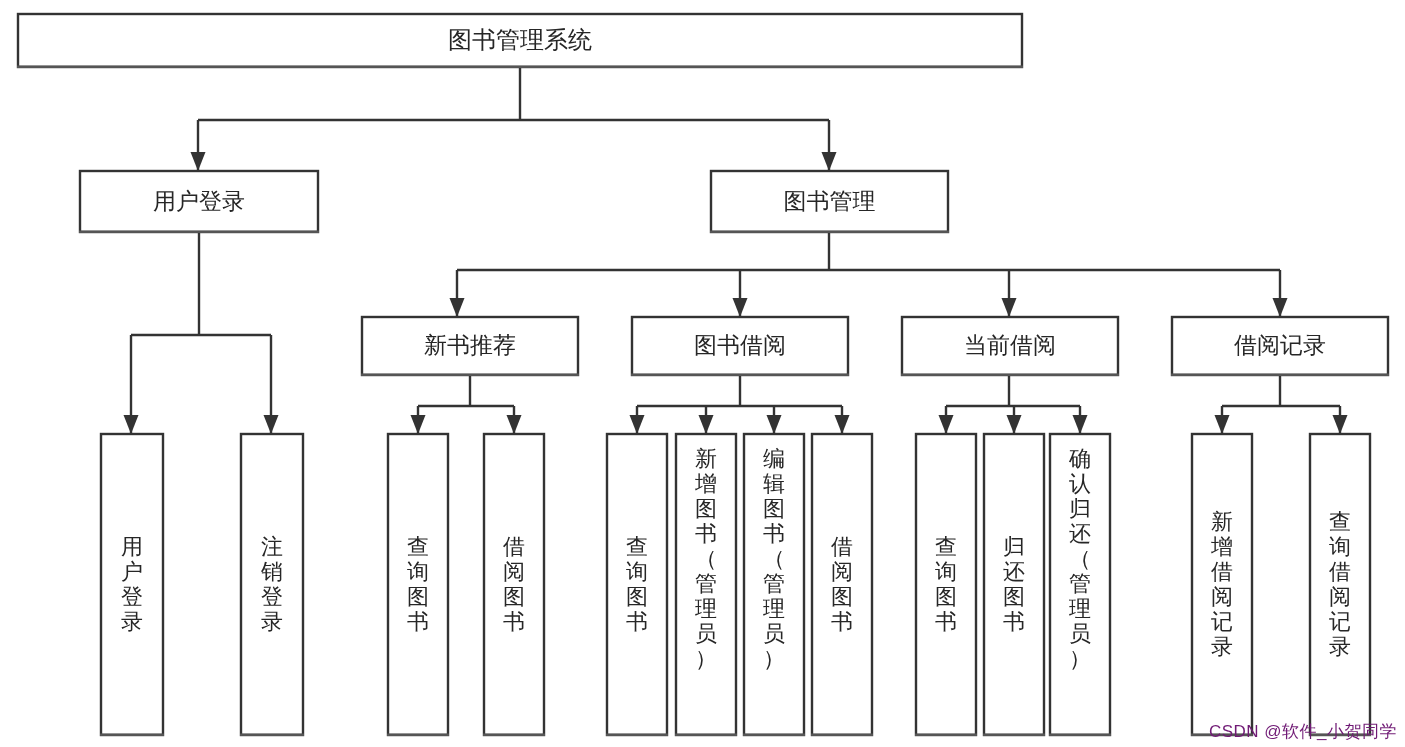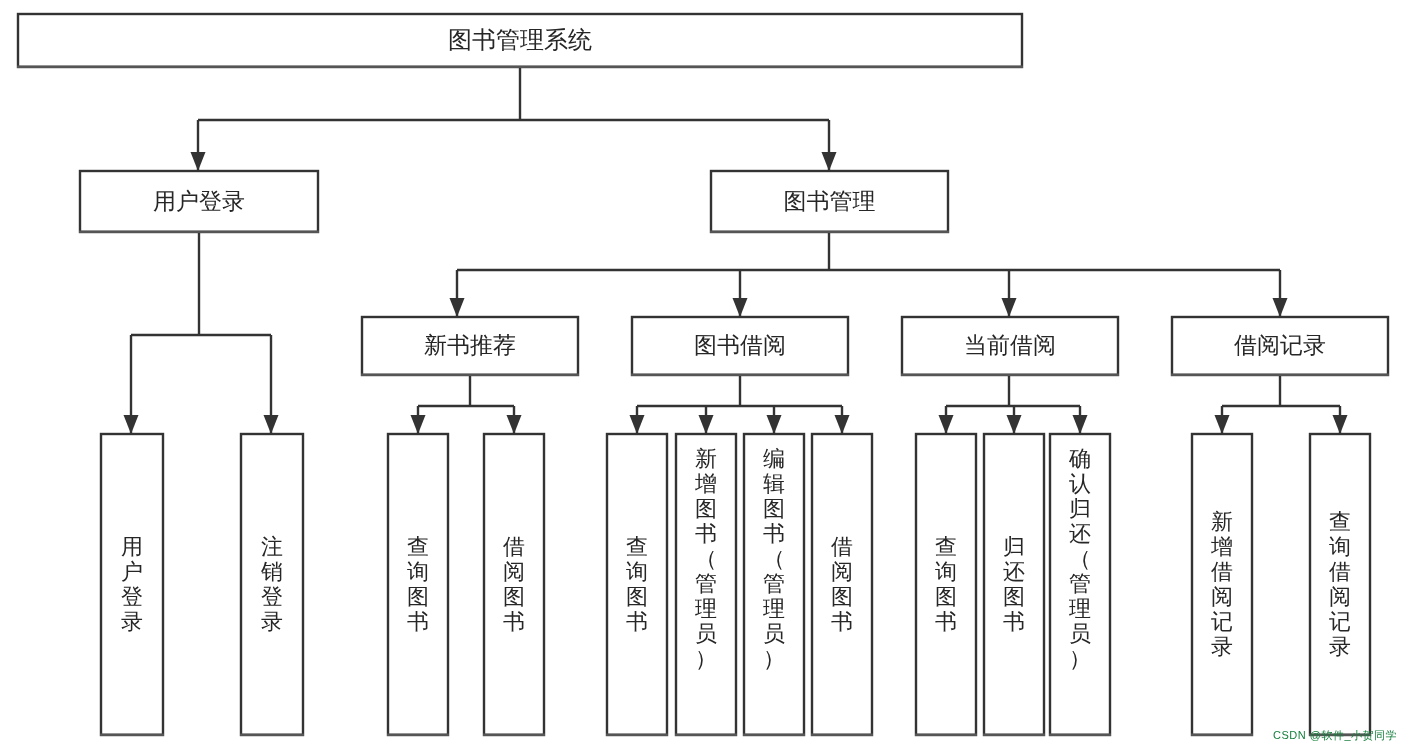--- a/index.html
+++ b/index.html
@@ -54,22 +54,22 @@
   .label-v {
     font-size: 22px;
   }
   .label-root {
     font-size: 24px;
   }
   .watermark {
     position: absolute;
     right: 8px;
     bottom: 4px;
-    font-size: 11px;
-    color: #15803d;
+    font-size: 17px;
+    color: #701a75;
     font-family: "Liberation Sans", "DejaVu Sans", sans-serif;
     white-space: nowrap;
     letter-spacing: 0.5px;
   }
 </style>
 </head>
 <body>
 
 <div id="diagram-root">
   <svg class="diagram-svg" id="diagram-svg" viewBox="0 0 1405 747">

